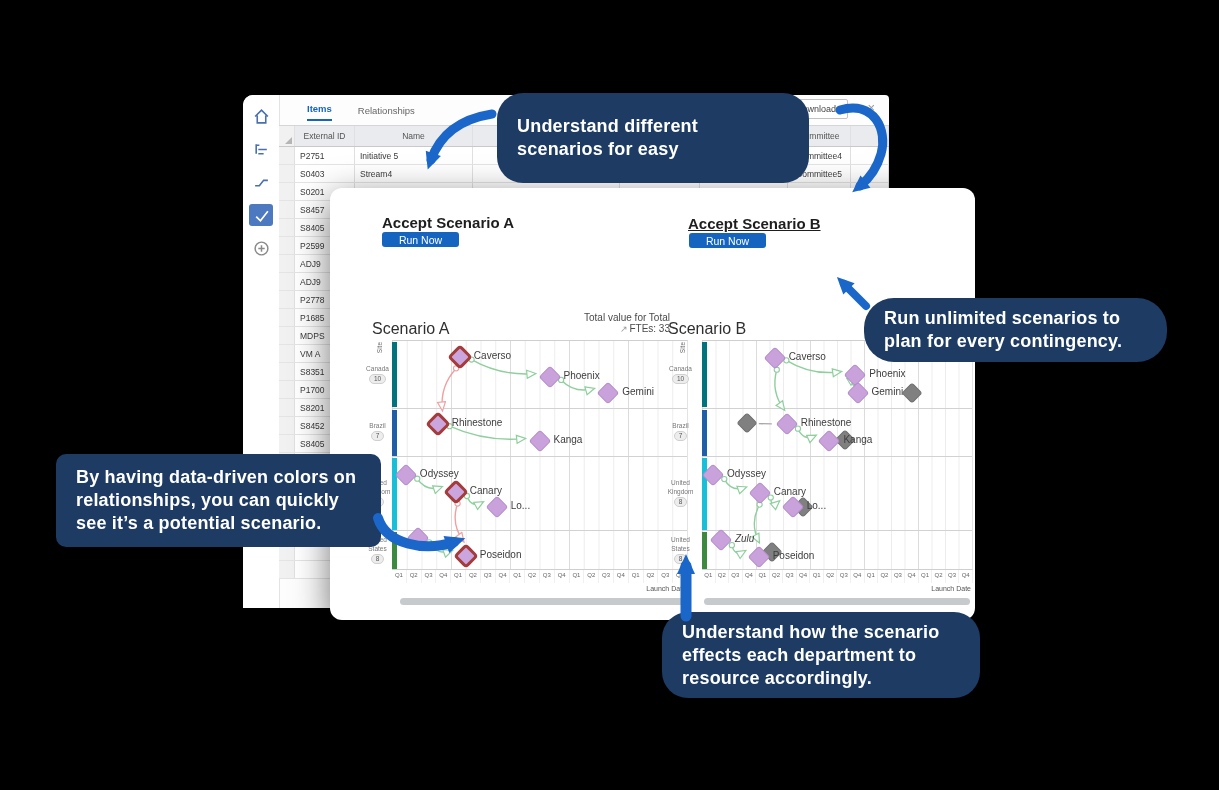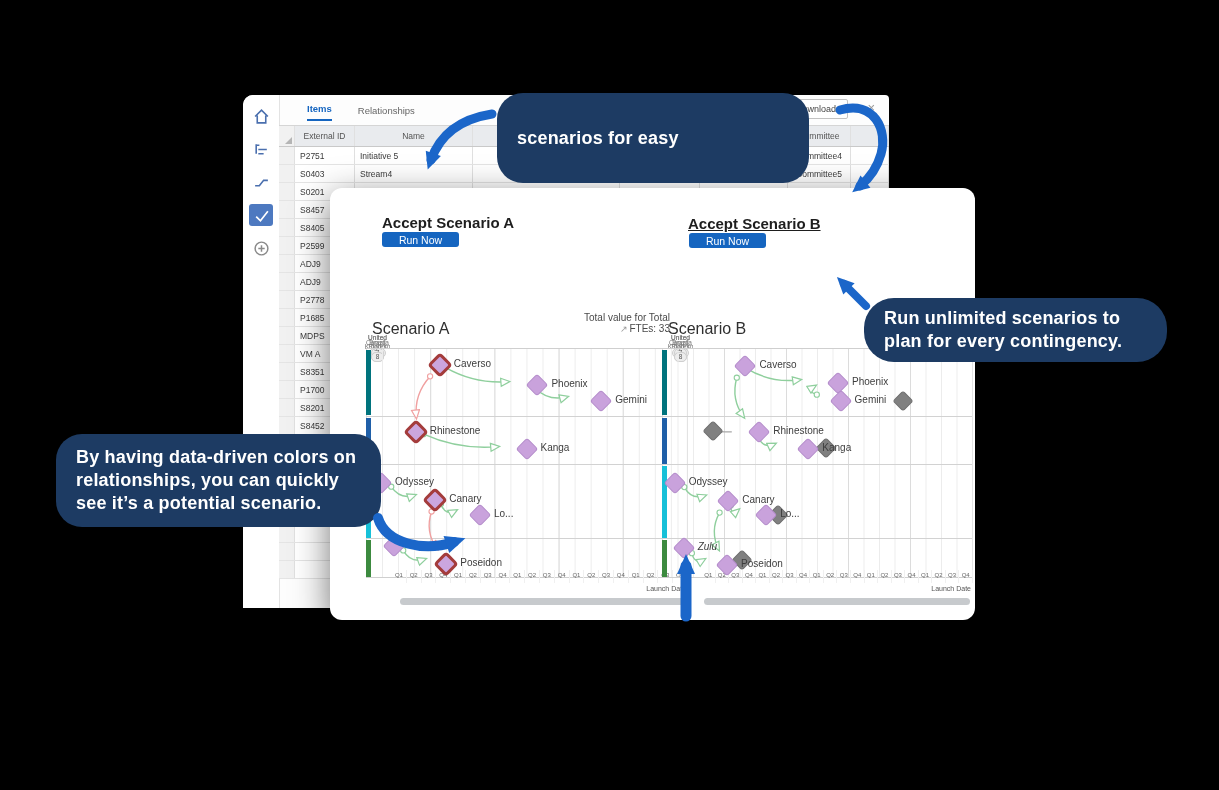--- a/index.html
+++ b/index.html
@@ -39,21 +39,21 @@
   #head-a{left:52px;top:14px;} #head-b{left:358px;top:15px;text-decoration:underline;}
   .run-btn{position:absolute;width:77px;height:15px;border:none;border-radius:3px;color:#fff;
            font-size:10.5px;font-family:inherit;}
   #run-a{left:52px;top:44px;} #run-b{left:359px;top:45px;}
   #annotation{position:absolute;left:236px;top:124px;width:104px;text-align:right;font-size:10px;color:#4a4a4a;line-height:11px;}
   .exp-ic{color:#999;font-size:9px;margin-right:2px;}
   
   .chart{position:absolute;top:130px;height:282px;}
   #chart-a{left:36px;width:322px;} #chart-b{left:332px;width:311px;}
   .chart-title{position:absolute;top:2px;left:6px;font-size:16px;color:#2f2f2f;}
-  .chart-body{position:absolute;top:30px;left:0;right:0;height:230px;display:flex;flex-direction:column;}
+  .chart-body{position:absolute;top:22px;left:0;right:0;height:230px;display:flex;}
   .gutter{position:relative;width:26px;flex:0 0 auto;}
   #chart-b .gutter{width:40px;}
   .ylabel{position:absolute;top:2px;left:50%;transform:translateX(-50%) rotate(180deg);writing-mode:vertical-rl;
           font-size:6.5px;color:#666;}
   .grow{position:absolute;left:0;right:3px;display:flex;flex-direction:column;align-items:center;justify-content:center;gap:2px;}
   .glab{font-size:6.5px;color:#777;line-height:7px;}
   .gbadge{font-size:6.5px;color:#555;background:#ededed;border:1px solid #cfcfcf;border-radius:6px;padding:0 4px;line-height:8px;}
   .plot{position:relative;flex:1;border-top:1px solid #cfcfcf;border-bottom:1px solid #cfcfcf;border-right:1px solid #e3e3e3;
         background-image:linear-gradient(90deg,#dcdcdc 1px,transparent 1px),linear-gradient(90deg,#ececec 1px,transparent 1px);
         background-size:calc(100%/5) 100%,calc(100%/20) 100%;}
@@ -71,21 +71,21 @@
   .tick{flex:1;text-align:center;font-size:6px;color:#666;padding-top:2px;border-right:1px solid #f0f0f0;}
   .launch{position:absolute;right:2px;top:267px;font-size:7px;color:#555;}
   .hscroll{position:absolute;height:7px;background:#c7cacd;border-radius:4px;}
   #scroll-a{left:70px;top:410px;width:286px;}
   #scroll-b{left:374px;top:410px;width:266px;}
   
   .callout{position:absolute;border-radius:26px;display:flex;flex-direction:column;justify-content:center;
            padding:10px 20px;box-sizing:border-box;z-index:20;font-weight:bold;font-size:18px;line-height:23px;letter-spacing:.2px;}
   #callout-top{left:497px;top:93px;width:312px;height:90px;}
   #callout-right{left:864px;top:298px;width:303px;height:64px;border-radius:30px;}
-  #callout-left{left:56px;top:434px;width:325px;height:93px;}
+  #callout-left{left:56px;top:454px;width:325px;height:93px;border-radius:10px;}
   #callout-bottom{left:662px;top:612px;width:318px;height:86px;}
   .arrow-svg{position:absolute;z-index:25;overflow:visible;}
 </style>
 </head>
 <body>
 
 <div class="canvas">
 
   <section id="back-window">
     <div class="bw-sidebar">
@@ -617,30 +617,36 @@
           <div class="tick">Q4</div>
         </div>
       <div class="launch">Launch Date</div>
     </div>
 
     <div class="hscroll" id="scroll-a"></div>
     <div class="hscroll" id="scroll-b"></div>
   </section>
 
   <div class="callout" id="callout-top" style="background: rgb(29, 59, 99); color: rgb(255, 255, 255);">
+      <div>Understand different</div>
       <div>scenarios for easy</div>
     </div>
   <div class="callout" id="callout-right" style="background: rgb(29, 59, 99); color: rgb(255, 255, 255);">
       <div>Run unlimited scenarios to</div>
       <div>plan for every contingency.</div>
     </div>
   <div class="callout" id="callout-left" style="background: rgb(29, 59, 99); color: rgb(255, 255, 255);">
       <div>By having data-driven colors on</div>
       <div>relationships, you can quickly</div>
       <div>see it’s a potential scenario.</div>
+    </div>
+  <div class="callout" id="callout-bottom" style="background: rgb(29, 59, 99); color: rgb(255, 255, 255);">
+      <div>Understand how the scenario</div>
+      <div>effects each department to</div>
+      <div>resource accordingly.</div>
     </div>
 
   <svg class="arrow-svg" style="left:410px;top:100px;" width="96" height="96">
     <defs>
         <marker id="m1" markerUnits="userSpaceOnUse" markerWidth="20" markerHeight="20" refX="8" refY="10" orient="auto">
           <path d="M1,2 L18,10 L1,18 Z" class="ah" fill="#1b66c9"></path>
         </marker>
       </defs>
     <path d="M82,14 C44,20 28,40 21,60" fill="none" stroke-width="9" stroke-linecap="round" marker-end="url(#m1)" class="as" stroke="#1b66c9"></path>
   </svg>

